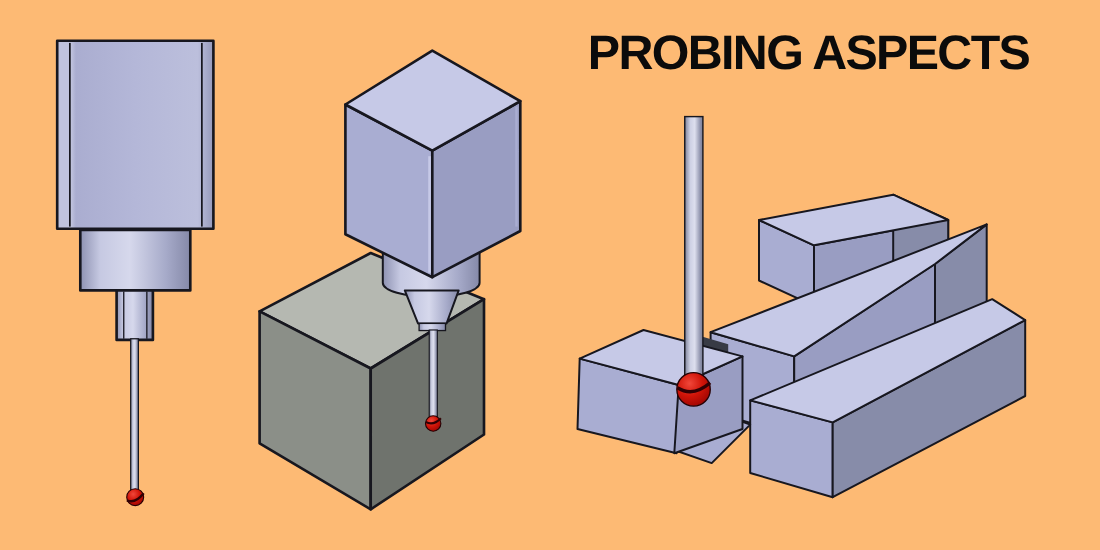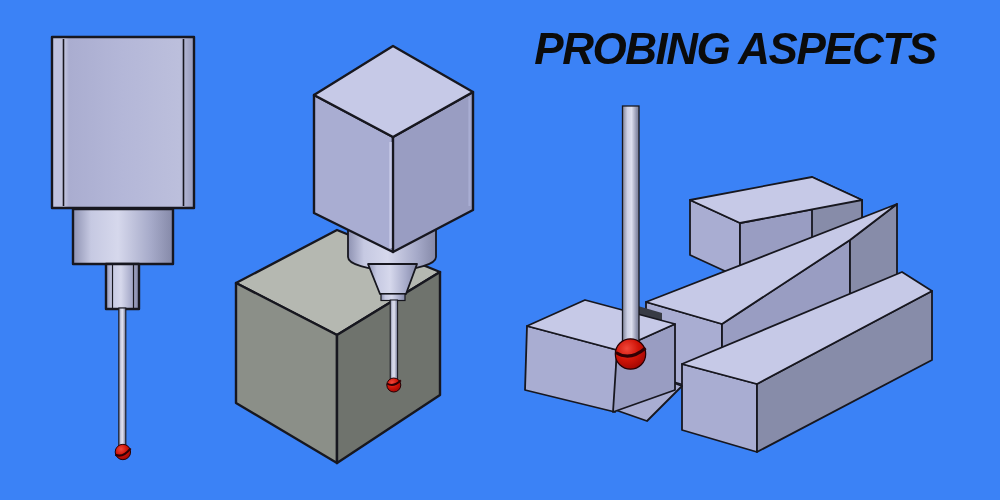--- a/index.html
+++ b/index.html
@@ -1,22 +1,21 @@
 <!DOCTYPE html>
 <html><head>
 <meta charset="utf-8">
 <style>
   html,body{margin:0;padding:0;background:#fff;}
   .stage{
     position:relative;
     width:1000px;height:500px;
-    background:#3b82f6;
+    background:#fdba74;
     overflow:hidden;
     font-family:"Liberation Sans", sans-serif;
-    font-style:italic;
   }
   .title{
     position:absolute;
     left:500px;top:24px;width:470px;
     text-align:center;
     font-size:44px;
     font-weight:bold;
     letter-spacing:-1.5px;
     color:#0b0b0b;
     line-height:50px;

